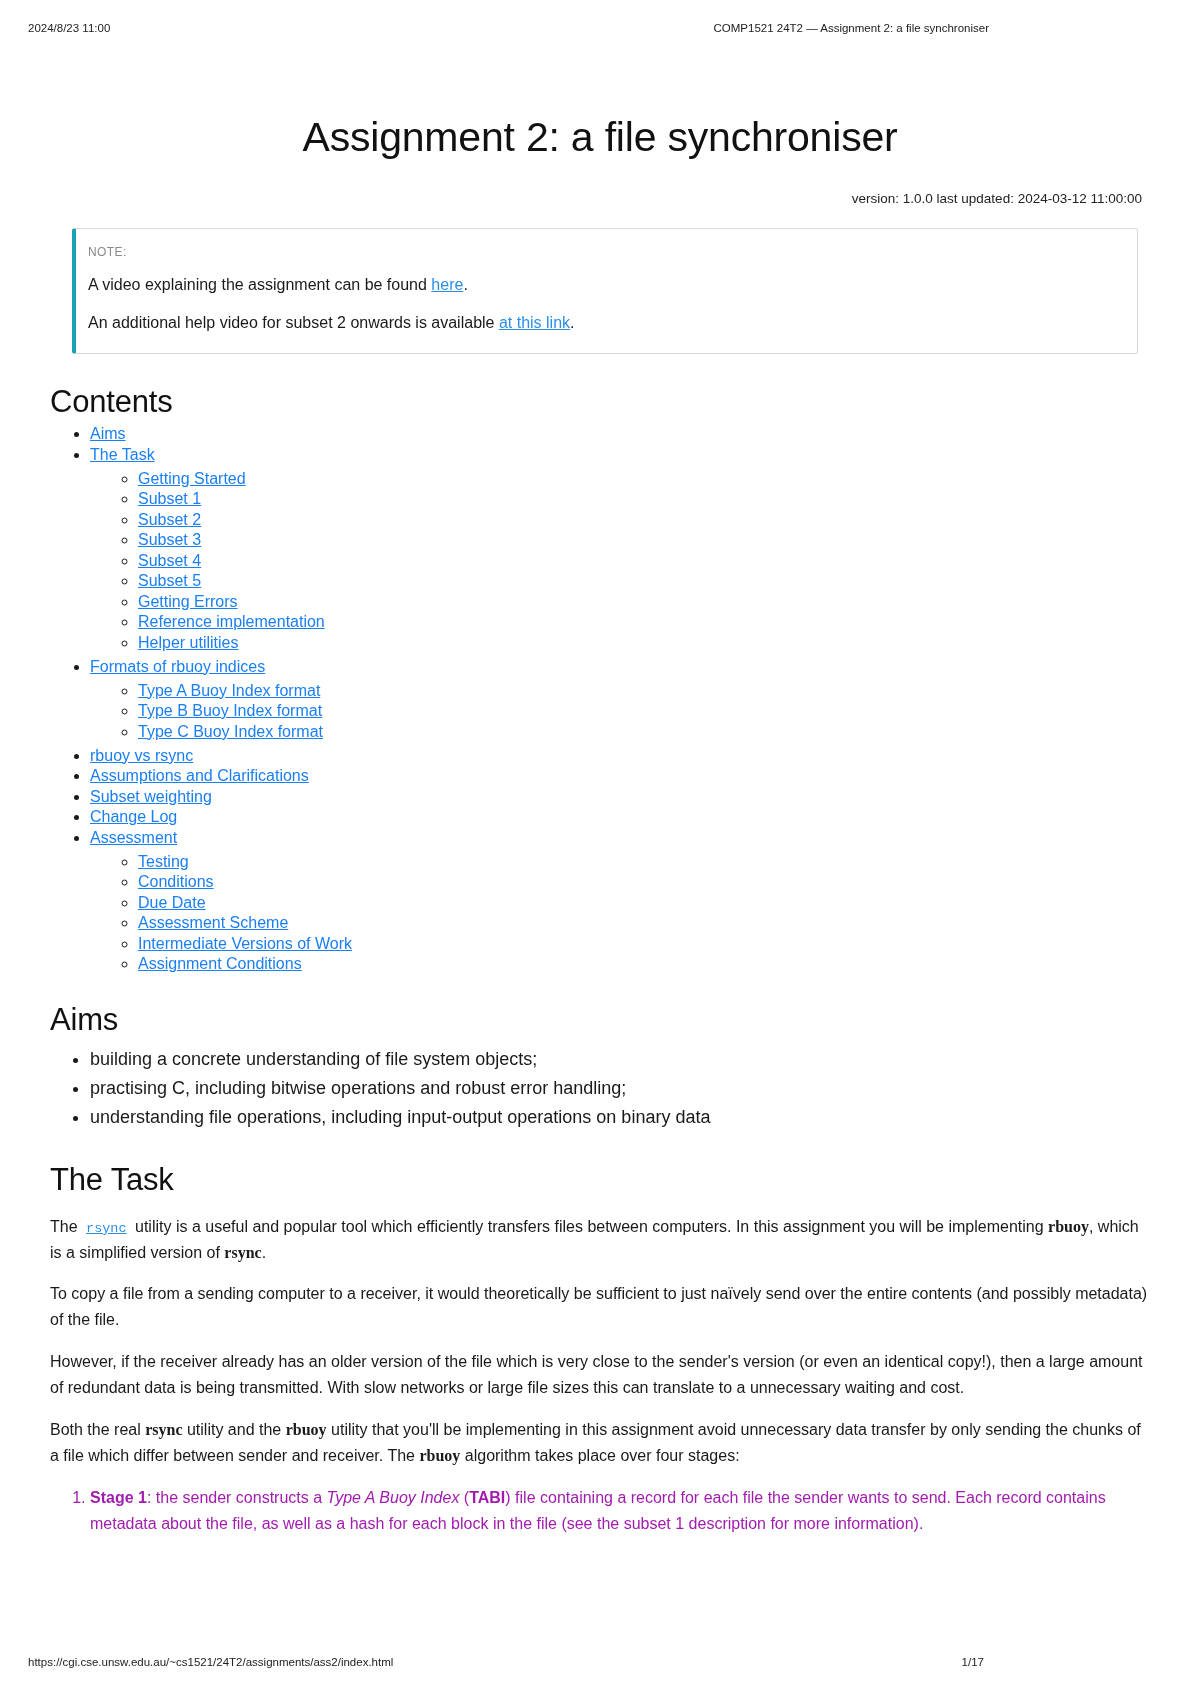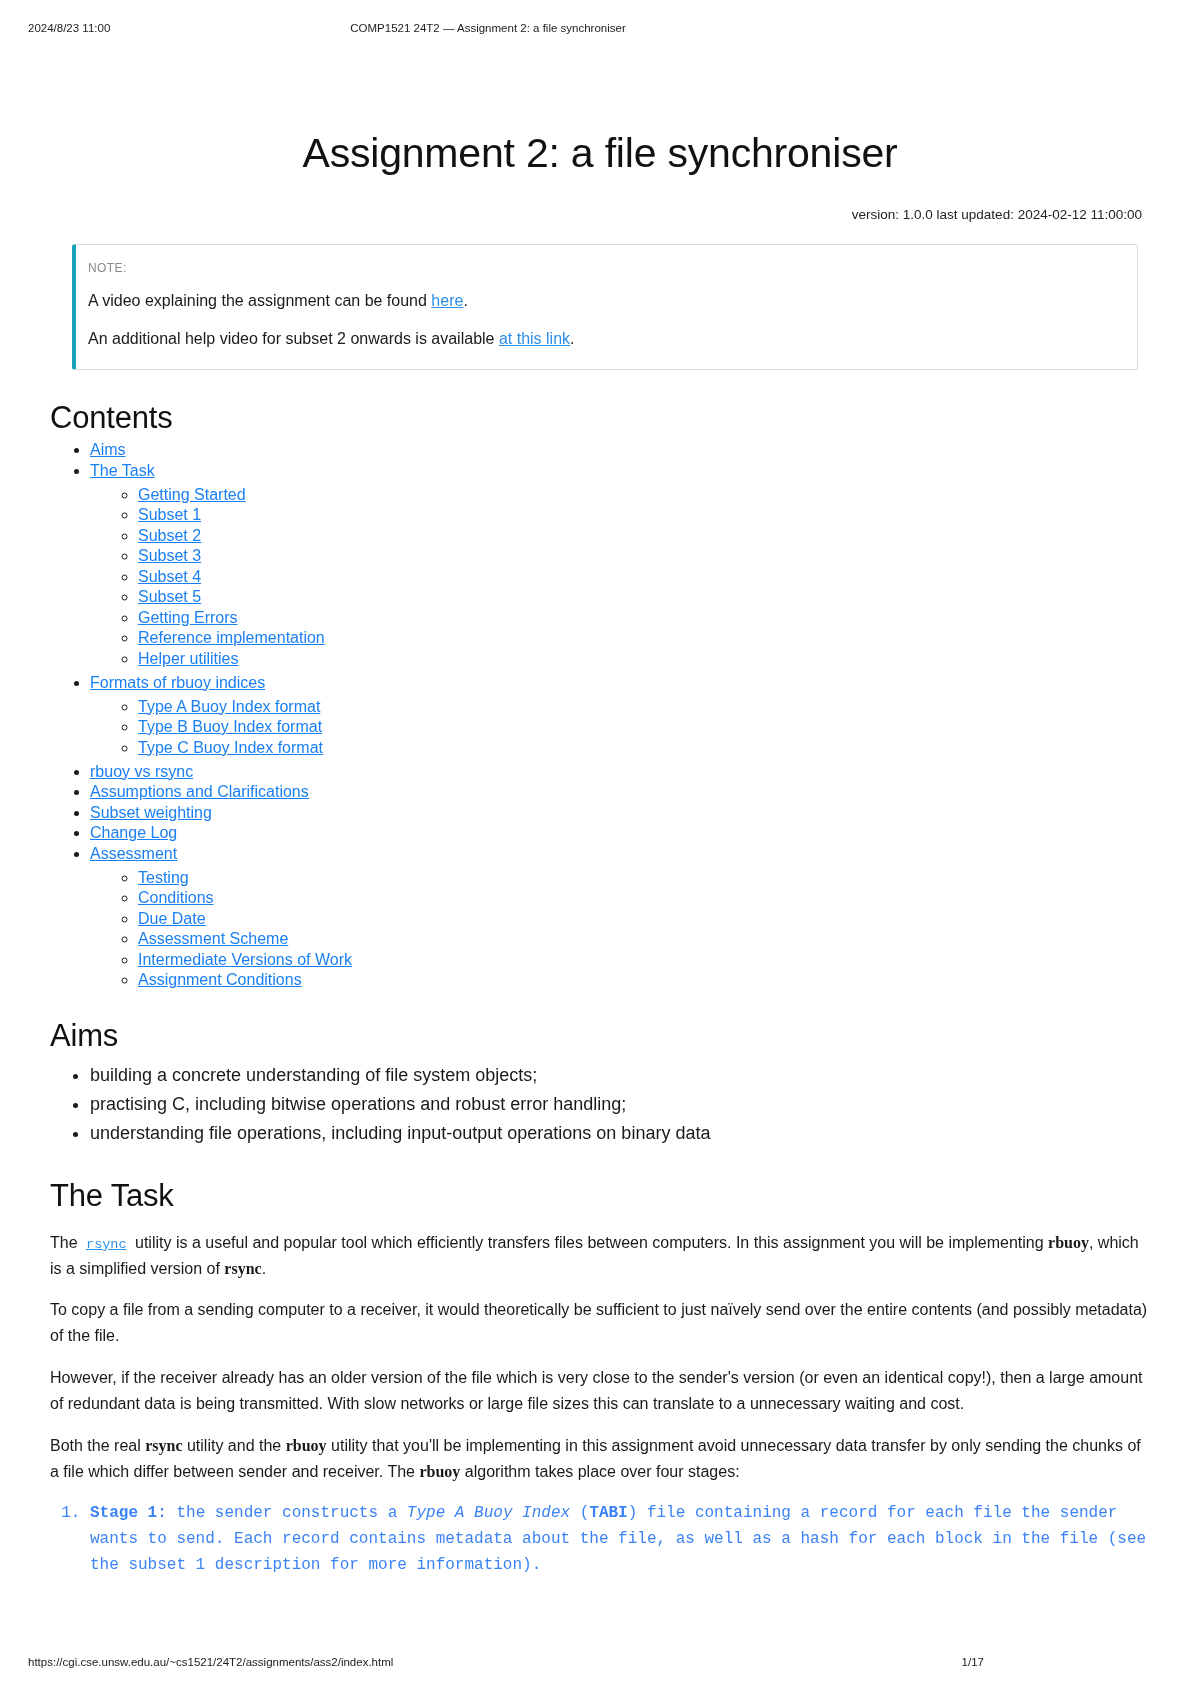--- a/index.html
+++ b/index.html
@@ -28,23 +28,23 @@
     align-items: center;
     font-size: 11.5px;
     color: #222;
   }
   .print-header .ph-left {
     position: absolute;
     left: 28px;
   }
   .print-header .ph-center {
     position: absolute;
-    left: 0;
+    left: 13px;
     width: 976px;
-    text-align: center;
+    text-align: right;
   }
   .print-footer {
     position: absolute;
     bottom: 24px;
     left: 0;
     width: 1012px;
     height: 18px;
     font-size: 11.5px;
     color: #222;
   }
@@ -56,21 +56,21 @@
     position: absolute;
     top: 90px;
     left: 50px;
     width: 1100px;
   }
 
   h1.doc-title {
     font-size: 41px;
     font-weight: 400;
     text-align: center;
-    margin: 40px 0 0 0;
+    margin: 24px 0 0 0;
     letter-spacing: -0.2px;
     color: #111;
   }
 
   .version-line {
     text-align: right;
     font-size: 13.5px;
     color: #222;
     margin-top: 30px;
     padding-right: 8px;
@@ -167,37 +167,36 @@
     padding: 0 4px;
   }
 
   ol.stages {
     margin: 16px 0 0 0;
     padding-left: 40px;
   }
   ol.stages li {
     font-size: 16px;
     line-height: 1.62;
-    color: #3b82f6;
-    font-family: Liberation Mono, monospace;
+    color: #a21caf;
   }
 </style>
 </head>
 <body>
 
 <div class="print-header">
   <span class="ph-left">2024/8/23 11:00</span>
   <span class="ph-center">COMP1521 24T2 — Assignment 2: a file synchroniser</span>
 </div>
 
 <div class="page">
 
   <h1 class="doc-title">Assignment 2: a file synchroniser</h1>
 
-  <div class="version-line">version: 1.0.0 last updated: 2024-02-12 11:00:00</div>
+  <div class="version-line">version: 1.0.0 last updated: 2024-03-12 11:00:00</div>
 
   <div class="note-box">
     <div class="note-label">NOTE:</div>
     <p><span>A video explaining the assignment can be found </span><a class="note-link" href="#">here</a><span>.</span></p>
     <p><span>An additional help video for subset 2 onwards is available </span><a class="note-link" href="#">at this link</a><span>.</span></p>
   </div>
 
   <h2 class="section-title">Contents</h2>
   <ul class="toc" id="toc-root">
       <li><a href="#">Aims</a></li>

